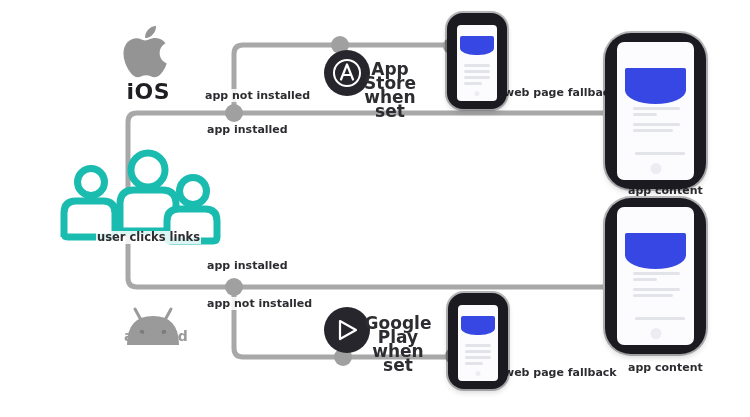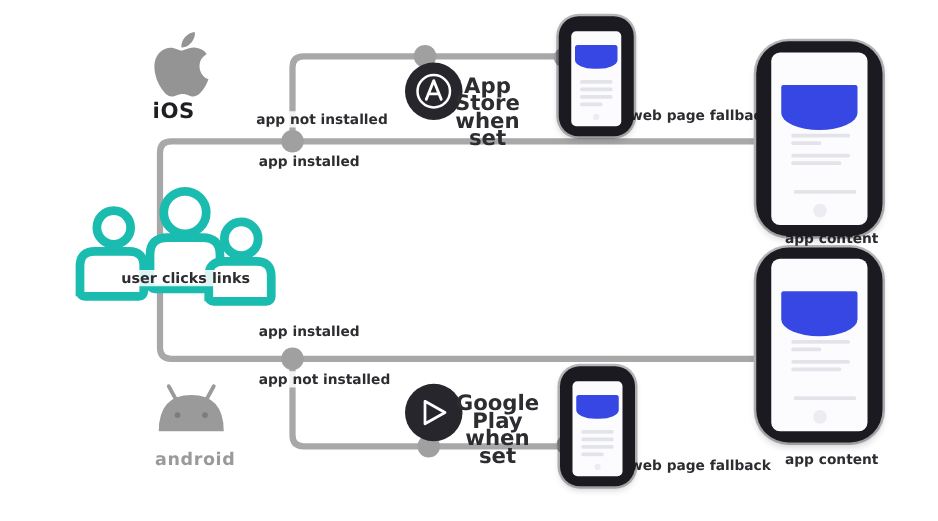--- a/index.html
+++ b/index.html
@@ -12,25 +12,25 @@
     position:absolute;font-size:11px;font-weight:600;color:#2d2d31;
     white-space:nowrap;line-height:13px;background:rgba(255,255,255,.85);
     padding:0 1px;
     text-align:right;
   }
   .store-label{
     position:absolute;font-size:17px;font-weight:600;color:#2d2d31;
     text-align:center;line-height:14px;width:80px;background:transparent;
   }
   .platform-ios{
-    position:absolute;left:122px;top:79px;width:48px;text-align:left;
-    font-size:17px;font-weight:600;color:#1f1f23;letter-spacing:.5px;
+    position:absolute;left:122px;top:79px;width:48px;text-align:right;
+    font-size:22px;font-weight:600;color:#1f1f23;letter-spacing:.5px;
   }
   .platform-android{
-    position:absolute;left:124px;top:360px;width:58px;text-align:center;
+    position:absolute;left:124px;top:328px;width:58px;text-align:center;
     font-size:14px;font-weight:700;color:#9a9a9a;letter-spacing:.5px;
   }
   
   .phone{position:absolute;background:#1a1a20;border-radius:16px;
     box-shadow:0 0 0 2px rgba(20,20,26,.3), 0 3px 6px rgba(0,0,0,.18);}
   .phone.sm{width:60px;height:96px;}
   .phone.lg{width:101px;height:156px;border-radius:26px;}
   .screen{position:absolute;background:#fcfcfe;border-radius:4px;}
   .sm .screen{left:10px;top:12px;width:40px;height:76px;}
   .lg .screen{left:12px;top:9px;width:77px;height:138px;border-radius:7px;}
@@ -96,21 +96,21 @@
 
     <g>
       <circle cx="347" cy="330" r="23" fill="#26262c"></circle>
       <path d="M 340 321 L 356 330 L 340 339 Z" fill="none" stroke="#fff" stroke-width="2.2" stroke-linejoin="round"></path>
     </g>
   </svg>
 
   <div class="platform-ios">iOS</div>
   <div class="platform-android">android</div>
 
-  <div class="label" style="left:96px;top:216px;font-size:11.5px;">user clicks links</div>
+  <div class="label" style="left:96px;top:231px;font-size:11.5px;">user clicks links</div>
 
   <div class="label" style="left:204px;top:89px;">app not installed</div>
   <div class="label" style="left:206px;top:123px;">app installed</div>
   <div class="label" style="left:206px;top:259px;">app installed</div>
   <div class="label" style="left:206px;top:297px;">app not installed</div>
 
   <div class="store-label" style="left:350px;top:62px;">
     <div>App Store</div>
     <div>when set</div>
   </div>

